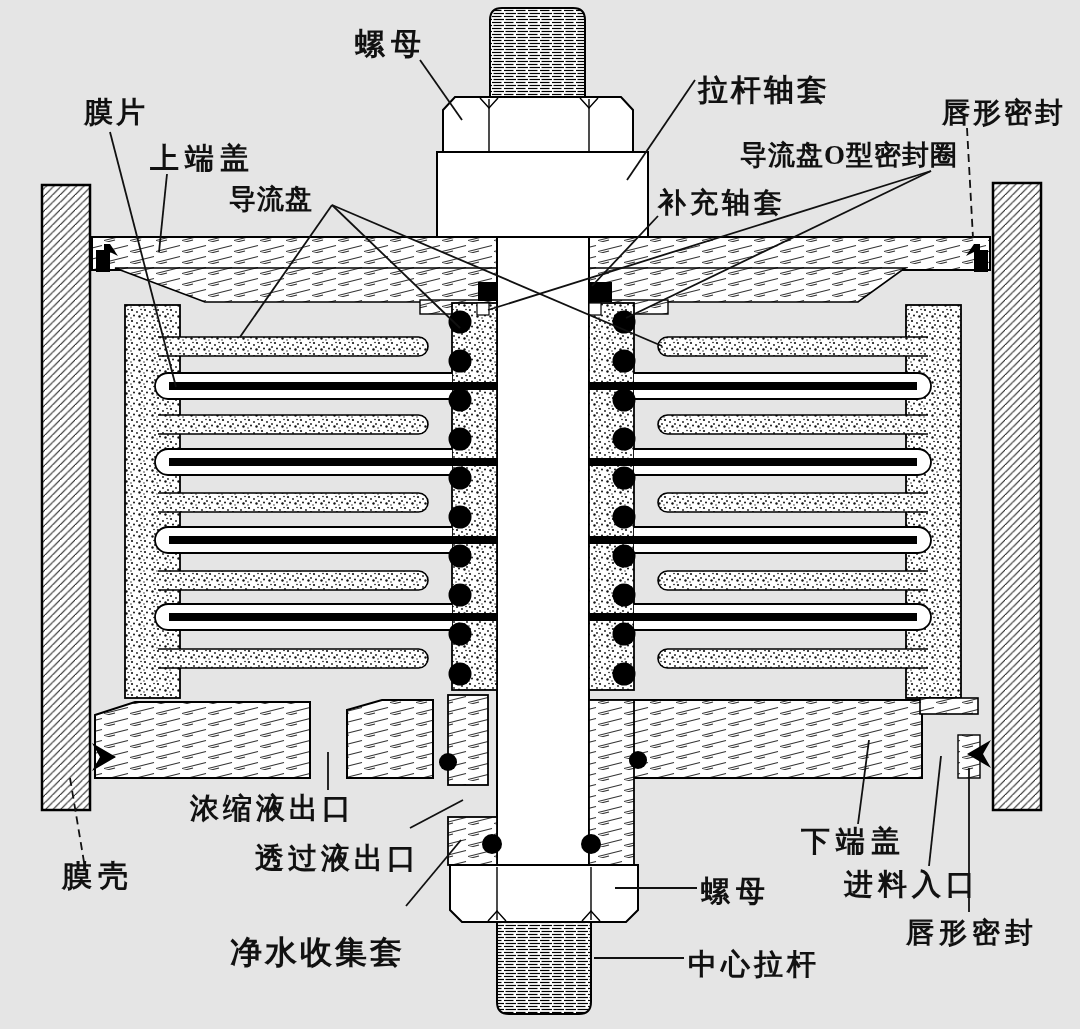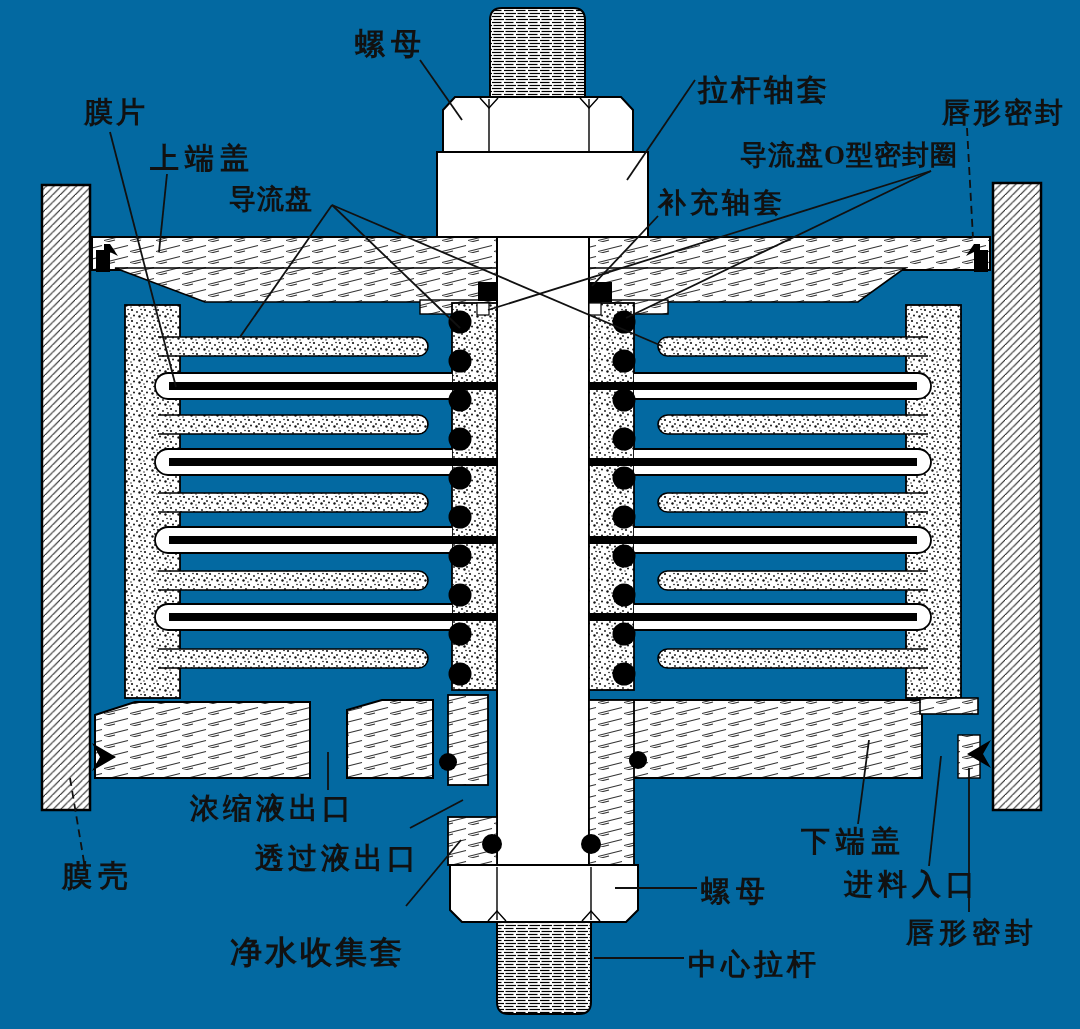--- a/index.html
+++ b/index.html
@@ -1,16 +1,16 @@
 <!DOCTYPE html>
 <html><head>
 <meta charset="utf-8">
 <style>
   html,body{margin:0;padding:0;background:#ffffff;}
-  #canvas{position:relative;width:1080px;height:1029px;background:#0369a1;overflow:hidden;
+  #canvas{position:relative;width:1080px;height:1029px;background:#e5e5e5;overflow:hidden;
           font-family:"Liberation Serif",serif;}
   svg{display:block;}
   text{font-family:"Liberation Serif",serif;font-weight:bold;fill:#111;}
 </style>
 </head>
 <body>
 
 <div id="canvas">
 <svg width="1080" height="1029" viewBox="0 0 1080 1029">
   <defs>

